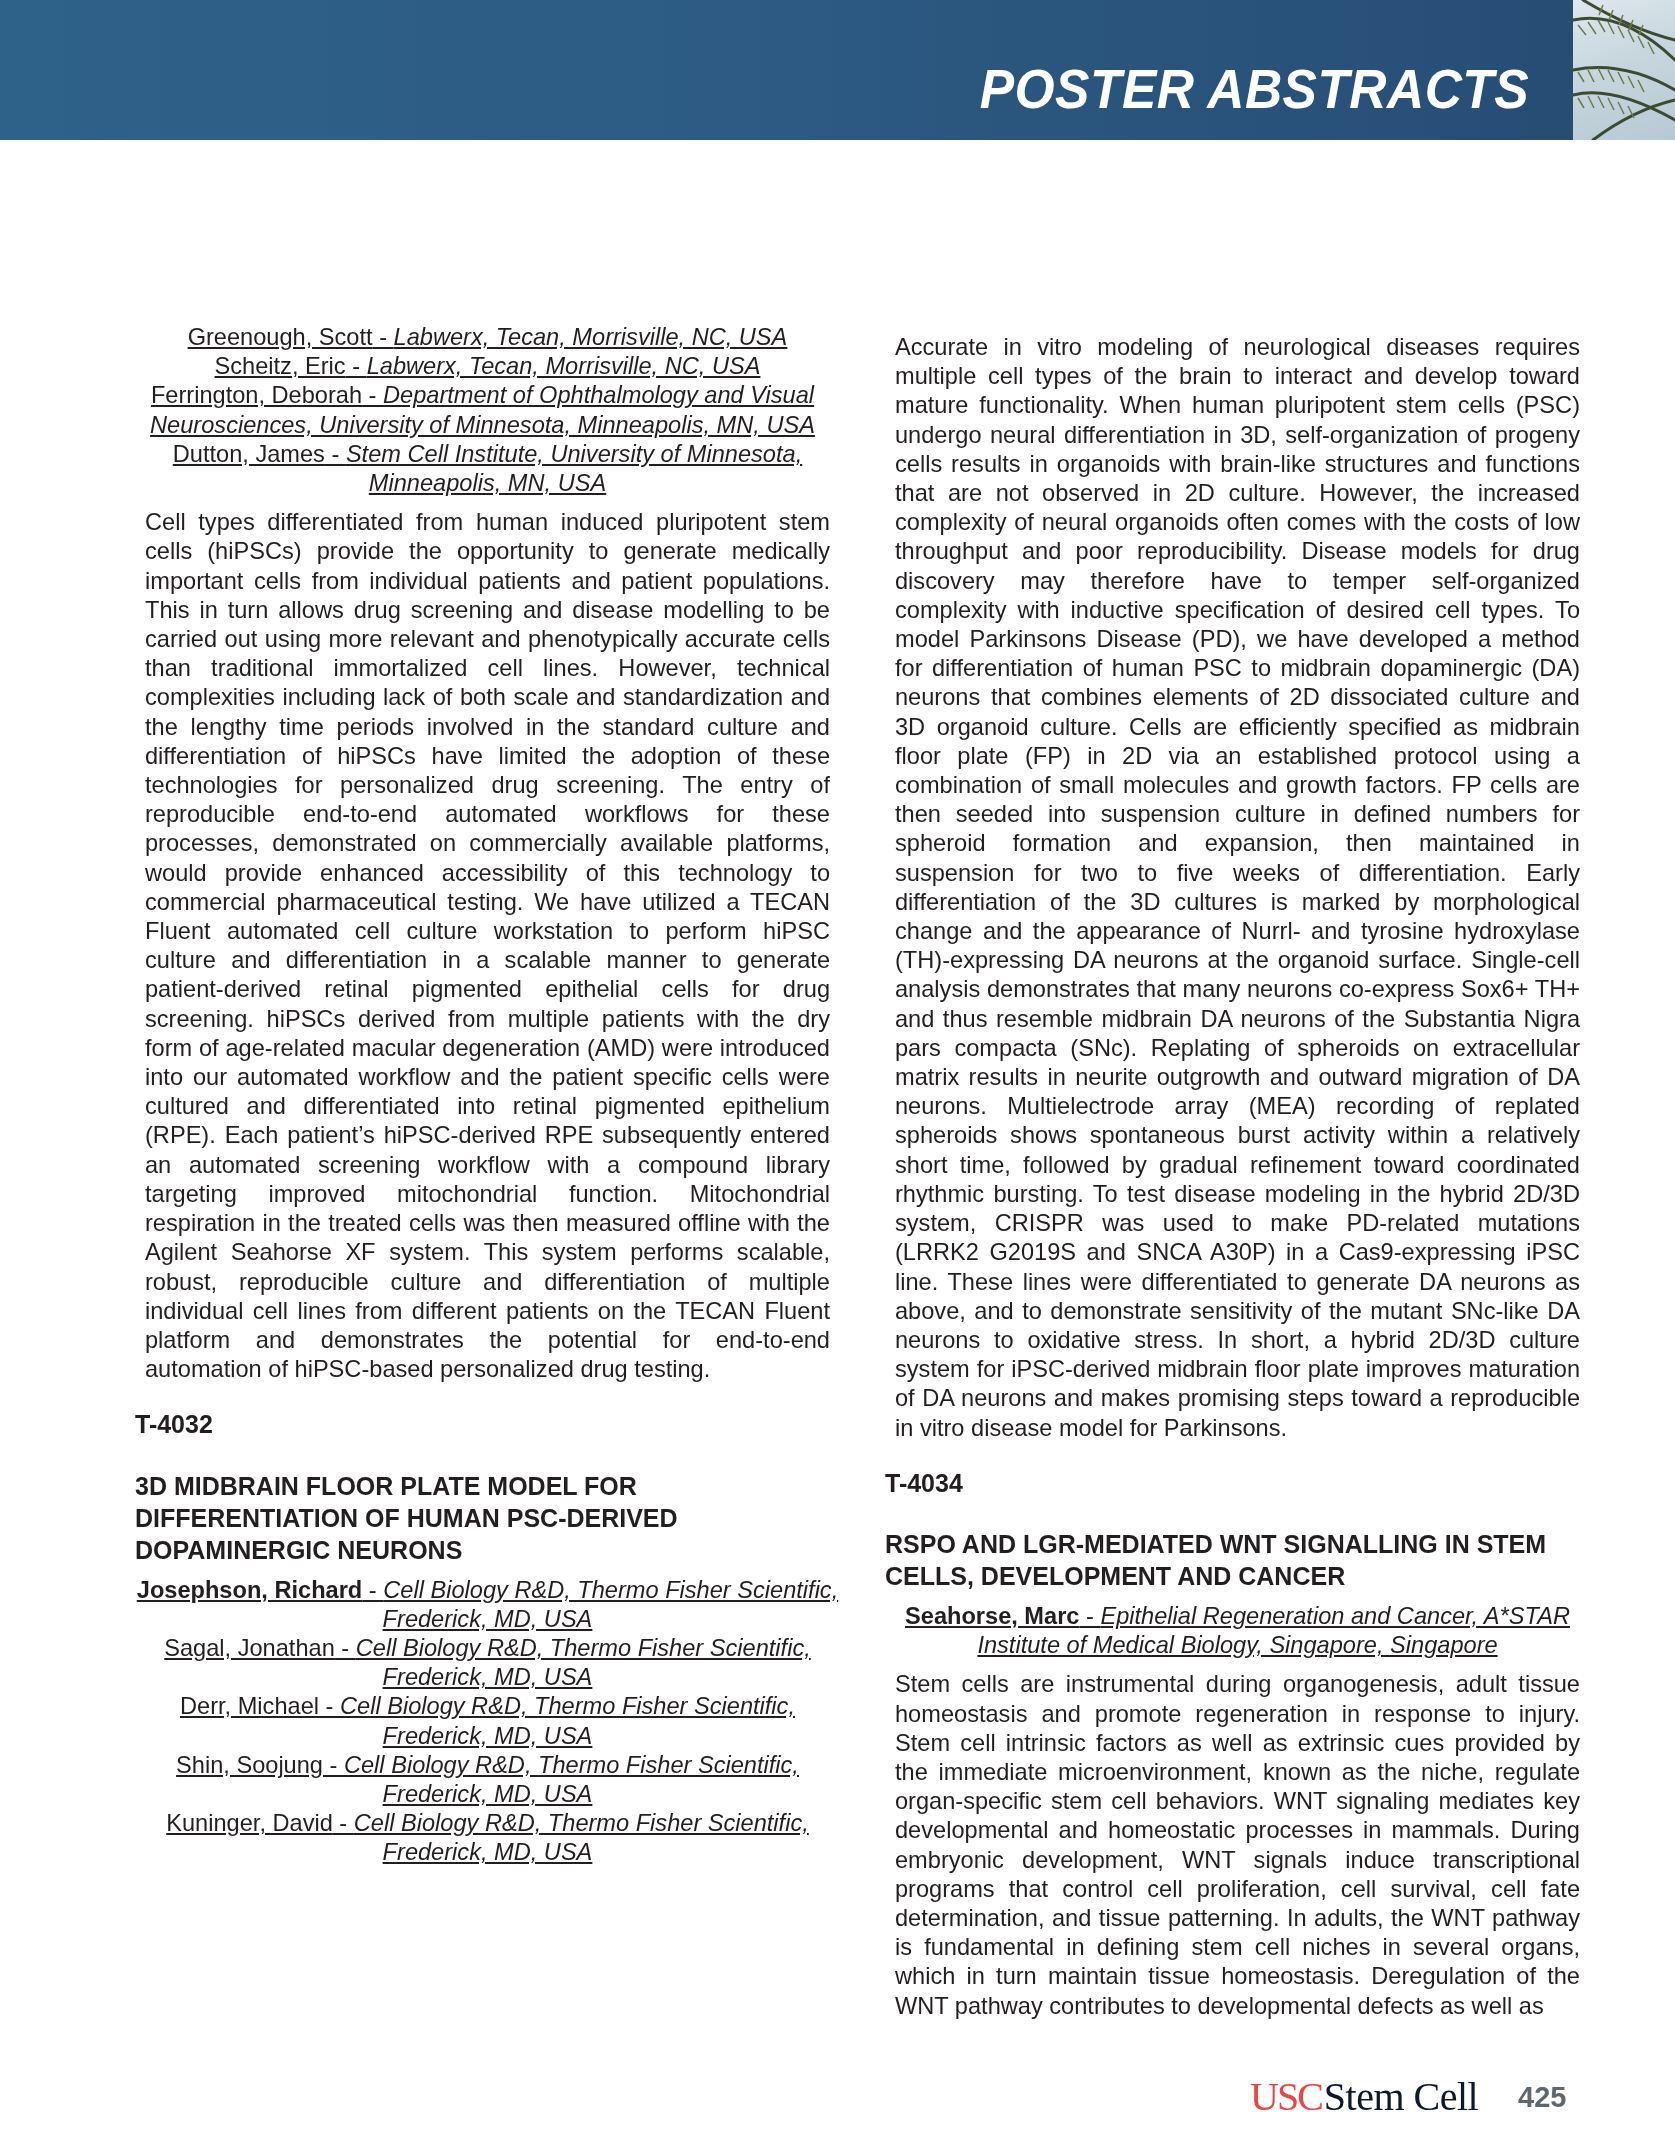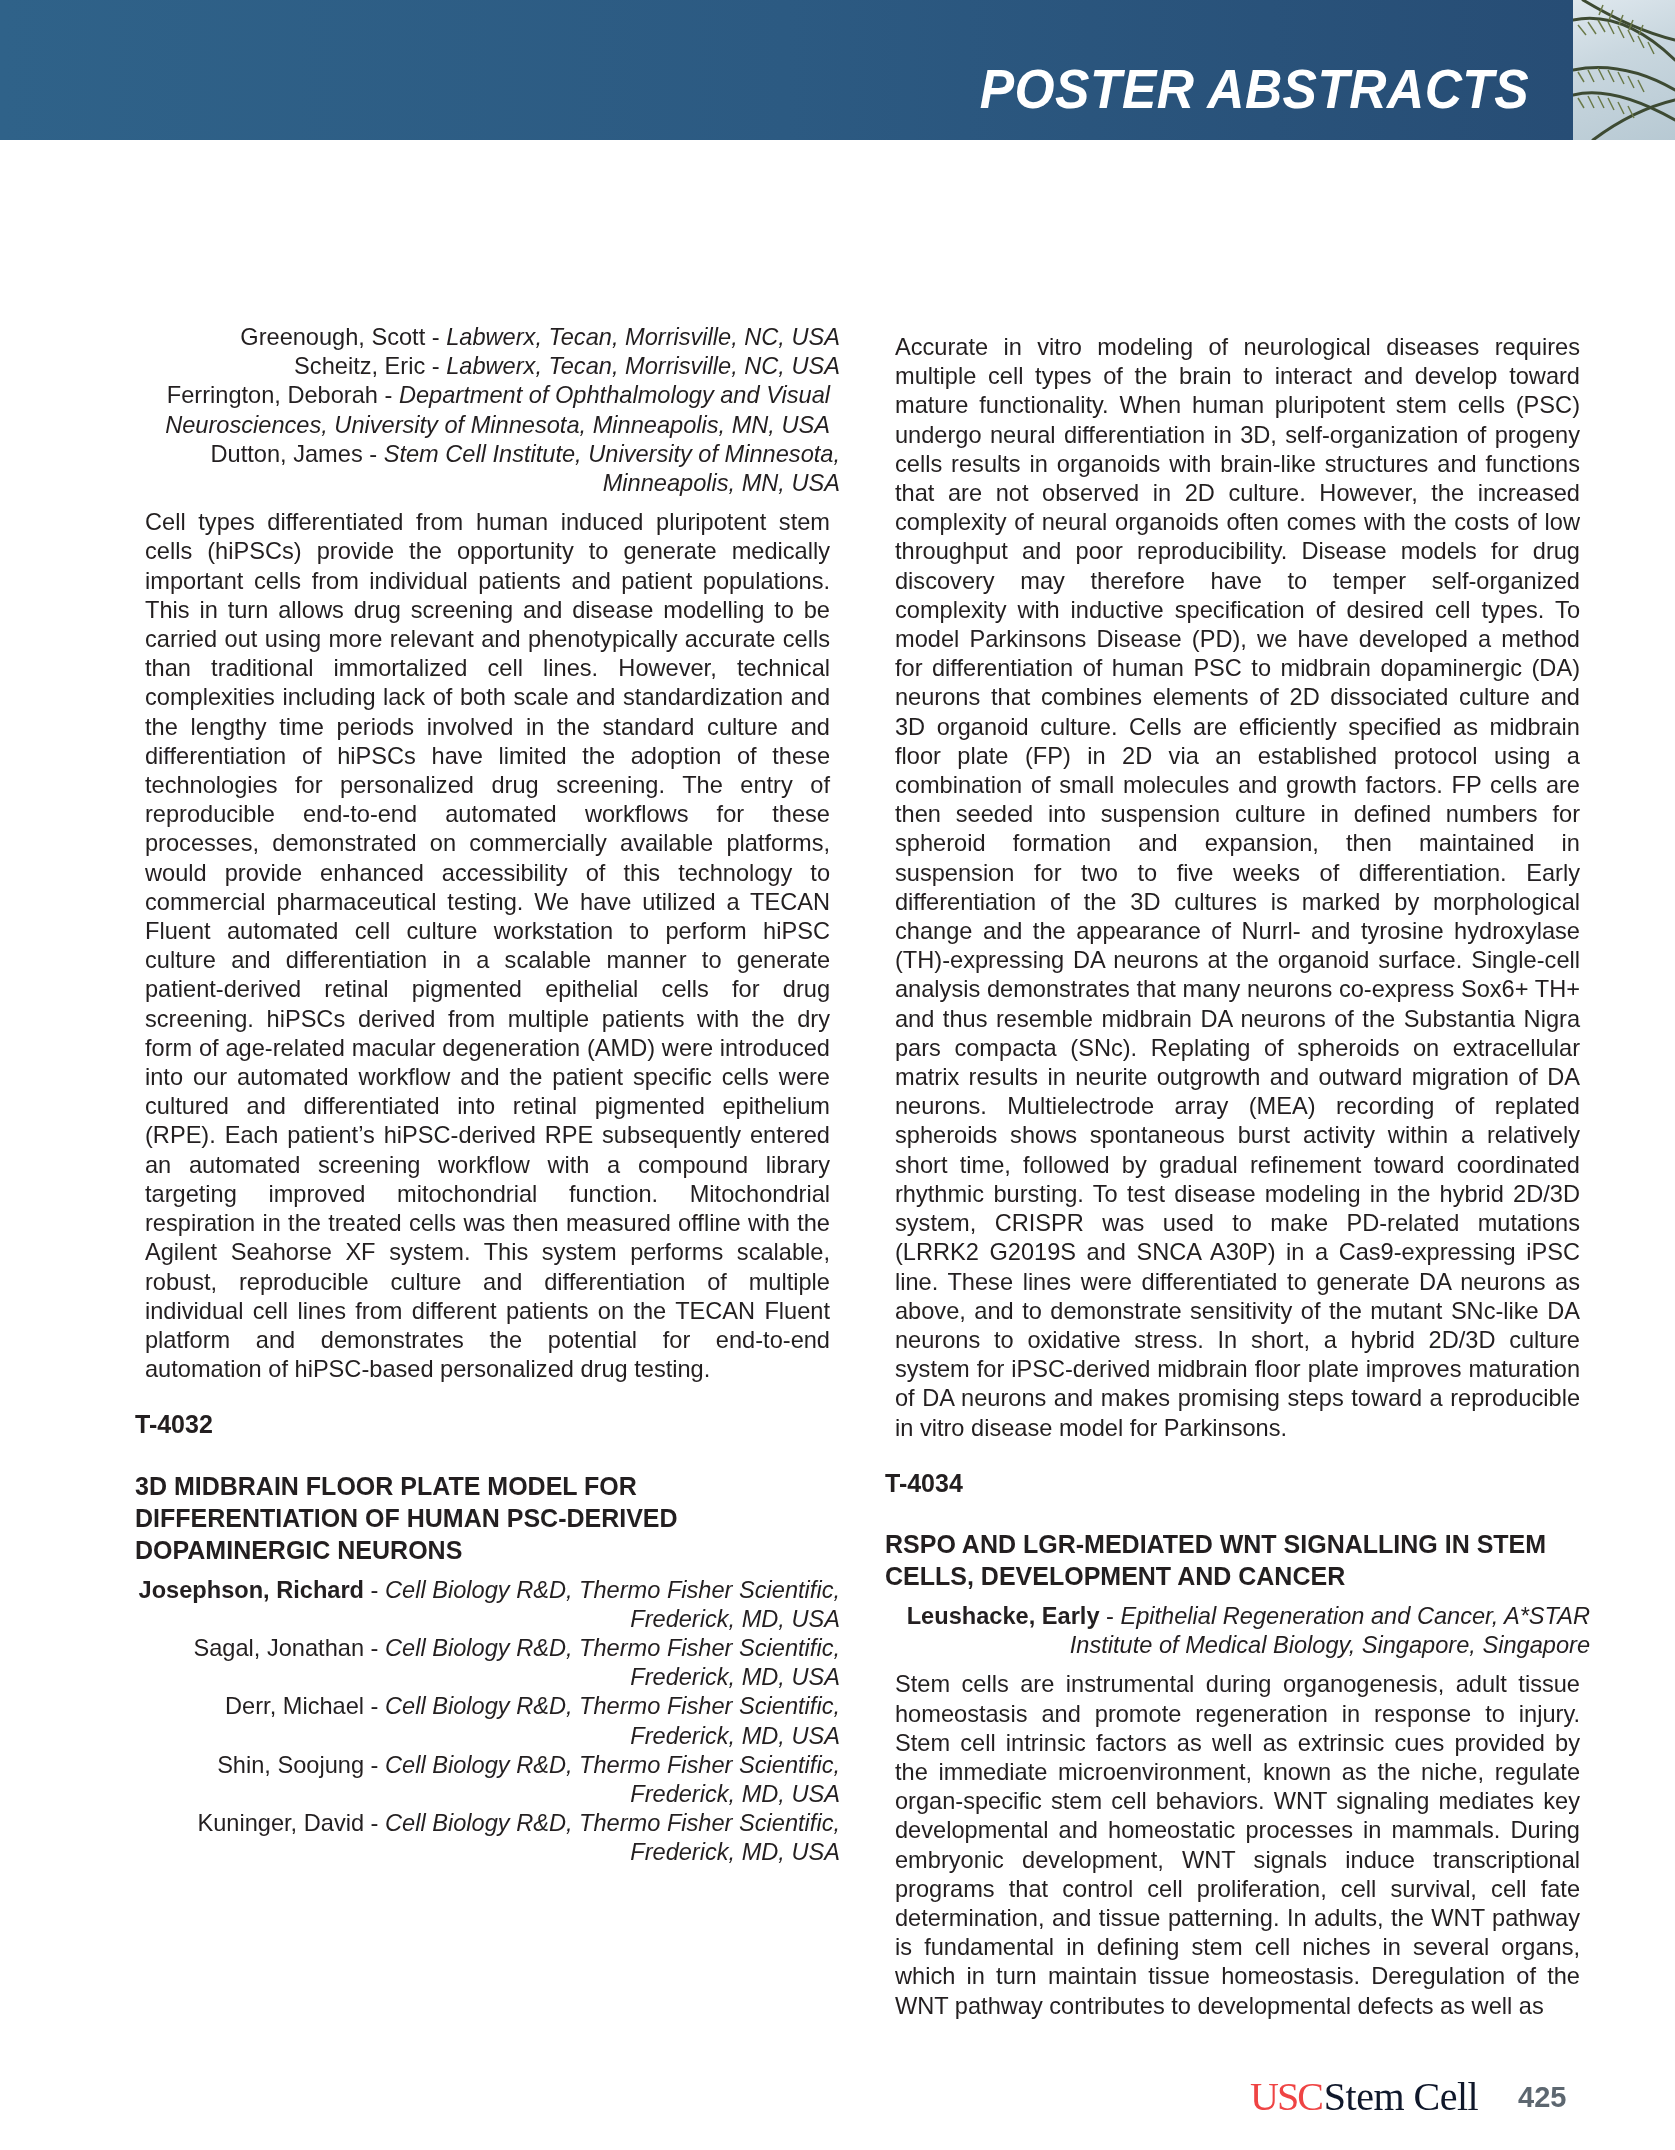--- a/index.html
+++ b/index.html
@@ -11,21 +11,21 @@
          font-family:"Liberation Sans", sans-serif; font-weight:bold; font-size:56px;
          letter-spacing:0.5px; transform:scaleX(0.92); transform-origin:right center; white-space:nowrap; }
   .header-photo { position:absolute; left:1573px; top:0; width:102px; height:140px; overflow:hidden;
          background:linear-gradient(160deg,#dfe8ee 0%,#c9d7df 40%,#b7c9d3 100%); }
   .header-photo svg { width:100%; height:100%; display:block; }
 
   .col { position:absolute; top:323px; width:705px; font-size:23.6px; line-height:29.2px; }
   .col-left { left:135px; }
   .col-right { left:885px; }
   .p { margin:10px; text-align:justify; }
-  .authors { margin:0 0 10px 0; text-align:right; }
+  .authors { margin:0 0 10px 0; text-align:center;text-decoration:underline; }
   .author { display:block; }
   .aff { font-style:italic; }
   .bold { font-weight:bold; }
   .abstract-id { font-weight:bold; font-size:25px; margin:26px 0 30px 0; }
   .abstract-title { font-weight:bold; font-size:25px; line-height:32px; margin:0 0 10px 0; }
 
   .footer { position:absolute; top:2073px; left:1250px; white-space:nowrap; }
   .logo-usc { font-family:"Liberation Serif", serif; font-size:40px; color:#ef4444; letter-spacing:-2px; }
   .logo-stem { font-family:"Liberation Serif", serif; font-size:40px; color:#0f172a; margin-left:2px; letter-spacing:-0.5px; }
   .page-num { font-family:"Liberation Sans", sans-serif; font-weight:bold; font-size:29px; color:#5d6770;
@@ -74,21 +74,21 @@
     <span class="author"><span>Kuninger, David</span><span> - </span><span class="aff">Cell Biology R&amp;D, Thermo Fisher Scientific, Frederick, MD, USA</span></span>
   </div>
 </div>
 
 <div class="col col-right">
   <p class="p">Accurate in vitro modeling of neurological diseases requires multiple cell types of the brain to interact and develop toward mature functionality. When human pluripotent stem cells (PSC) undergo neural differentiation in 3D, self-organization of progeny cells results in organoids with brain-like structures and functions that are not observed in 2D culture. However, the increased complexity of neural organoids often comes with the costs of low throughput and poor reproducibility. Disease models for drug discovery may therefore have to temper self-organized complexity with inductive specification of desired cell types. To model Parkinsons Disease (PD), we have developed a method for differentiation of human PSC to midbrain dopaminergic (DA) neurons that combines elements of 2D dissociated culture and 3D organoid culture. Cells are efficiently specified as midbrain floor plate (FP) in 2D via an established protocol using a combination of small molecules and growth factors. FP cells are then seeded into suspension culture in defined numbers for spheroid formation and expansion, then maintained in suspension for two to five weeks of differentiation. Early differentiation of the 3D cultures is marked by morphological change and the appearance of Nurrl- and tyrosine hydroxylase (TH)-expressing DA neurons at the organoid surface. Single-cell analysis demonstrates that many neurons co-express Sox6+ TH+ and thus resemble midbrain DA neurons of the Substantia Nigra pars compacta (SNc). Replating of spheroids on extracellular matrix results in neurite outgrowth and outward migration of DA neurons. Multielectrode array (MEA) recording of replated spheroids shows spontaneous burst activity within a relatively short time, followed by gradual refinement toward coordinated rhythmic bursting. To test disease modeling in the hybrid 2D/3D system, CRISPR was used to make PD-related mutations (LRRK2 G2019S and SNCA A30P) in a Cas9-expressing iPSC line. These lines were differentiated to generate DA neurons as above, and to demonstrate sensitivity of the mutant SNc-like DA neurons to oxidative stress. In short, a hybrid 2D/3D culture system for iPSC-derived midbrain floor plate improves maturation of DA neurons and makes promising steps toward a reproducible in vitro disease model for Parkinsons.</p>
 
   <div class="abstract-id">T-4034</div>
   <div class="abstract-title">RSPO AND LGR-MEDIATED WNT SIGNALLING IN STEM CELLS, DEVELOPMENT AND CANCER</div>
   <div class="authors">
-    <span class="author"><span class="bold">Leushacke, Early</span><span> - </span><span class="aff">Epithelial Regeneration and Cancer, A*STAR Institute of Medical Biology, Singapore, Singapore</span></span>
+    <span class="author"><span class="bold">Seahorse, Marc</span><span> - </span><span class="aff">Epithelial Regeneration and Cancer, A*STAR Institute of Medical Biology, Singapore, Singapore</span></span>
   </div>
   <p class="p">Stem cells are instrumental during organogenesis, adult tissue homeostasis and promote regeneration in response to injury. Stem cell intrinsic factors as well as extrinsic cues provided by the immediate microenvironment, known as the niche, regulate organ-specific stem cell behaviors. WNT signaling mediates key developmental and homeostatic processes in mammals. During embryonic development, WNT signals induce transcriptional programs that control cell proliferation, cell survival, cell fate determination, and tissue patterning. In adults, the WNT pathway is fundamental in defining stem cell niches in several organs, which in turn maintain tissue homeostasis. Deregulation of the WNT pathway contributes to developmental defects as well as</p>
 </div>
 
 <div class="footer">
   <span class="logo-usc">USC</span><span class="logo-stem">Stem Cell</span>
   <span class="page-num">425</span>
 </div>
 
 </body></html>

